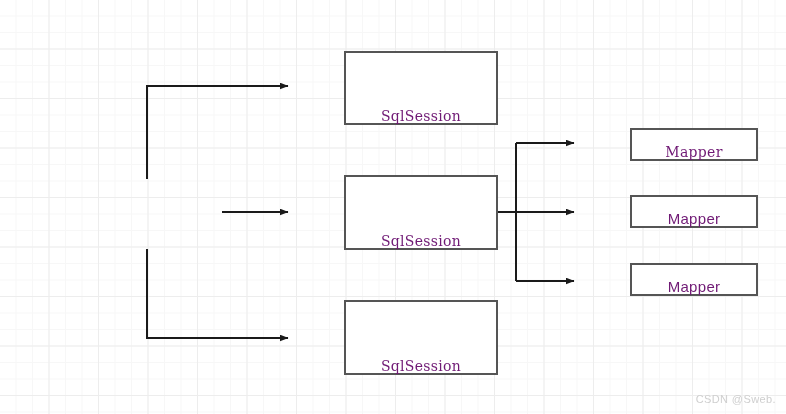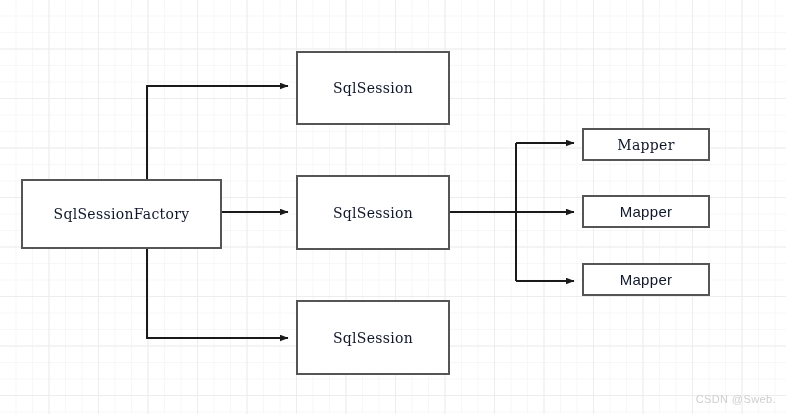--- a/index.html
+++ b/index.html
@@ -41,25 +41,26 @@
     height: 414px;
     pointer-events: none;
   }
 
   .node {
     position: absolute;
     box-sizing: border-box;
     background: #ffffff;
     border: 2px solid #555555;
     display: flex;
-    align-items: center;
+    align-items: flex-end;
     justify-content: center;
     text-align: center;
-    color: #0f172a;
+    color: #701a75;
     z-index: 2;
+    margin-left: 48px;
   }
 
   .node-label {
     display: block;
     line-height: 1;
     letter-spacing: 0.3px;
   }
 
   
   .label-mono {
@@ -115,23 +116,20 @@
 
     <path d="M 516 143 L 516 281" fill="none" stroke="#1a1a1a" stroke-width="2"></path>
 
     <path d="M 516 143 L 574 143" fill="none" stroke="#1a1a1a" stroke-width="2" marker-end="url(#arrowhead)"></path>
 
     <path d="M 516 212 L 574 212" fill="none" stroke="#1a1a1a" stroke-width="2" marker-end="url(#arrowhead)"></path>
 
     <path d="M 516 281 L 574 281" fill="none" stroke="#1a1a1a" stroke-width="2" marker-end="url(#arrowhead)"></path>
   </svg>
 
-  <div class="node" id="node-factory">
-    <span class="node-label label-mono">SqlSessionFactory</span>
-  </div>
 
   <div class="node" id="node-session-top">
     <span class="node-label label-mono">SqlSession</span>
   </div>
 
   <div class="node" id="node-session-mid">
     <span class="node-label label-mono">SqlSession</span>
   </div>
 
   <div class="node" id="node-session-bot">

